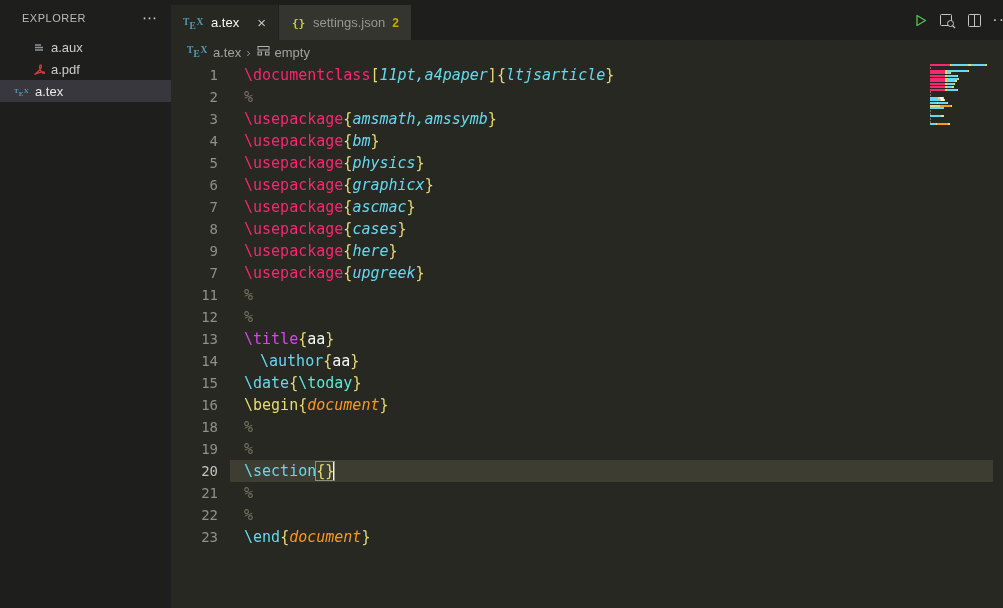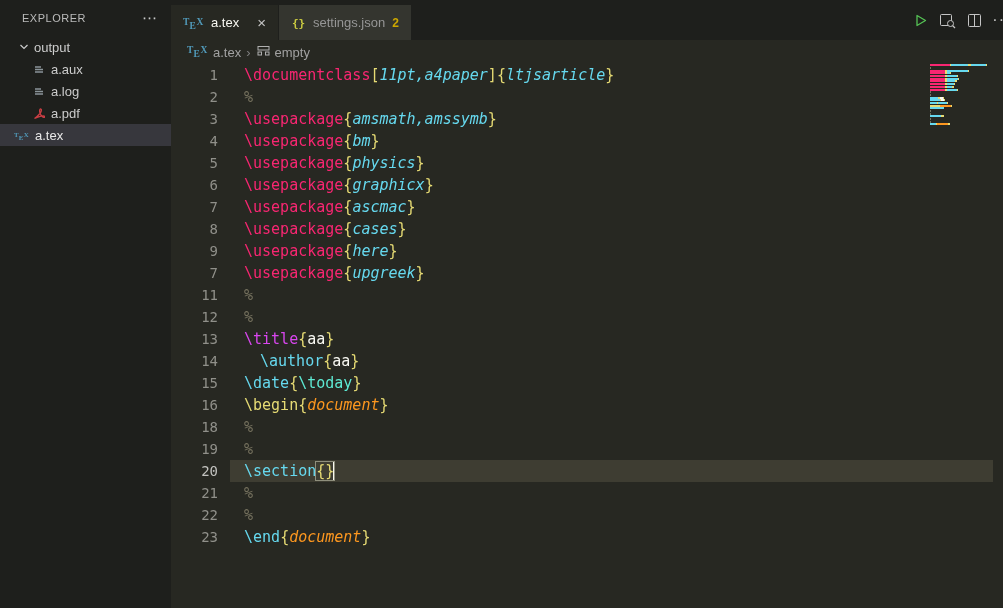--- a/index.html
+++ b/index.html
@@ -66,41 +66,27 @@
 <body>
 
 <div class="app">
 
   <div class="sidebar">
     <div class="sb-header">
       <span class="sb-title">EXPLORER</span>
       <span class="sb-more">⋯</span>
     </div>
     <div id="tree">
-        <div class="tree-row ind-1f">
-          <span class="chev"><svg width="16" height="16" viewBox="0 0 16 16" xmlns="http://www.w3.org/2000/svg">
-              <path d="M4.5 6 8 9.5 11.5 6" stroke="#cccccc" stroke-width="1.2" fill="none"></path>
-            </svg></span>
-          <span>output</span>
-        </div>
         <div class="tree-row ind-2">
           <span class="ficon">
             <svg width="13" height="13" viewBox="0 0 13 13" xmlns="http://www.w3.org/2000/svg">
               <path d="M3 4h6 M3 6.5h8 M3 9h8" stroke="#8a9499" stroke-width="1.4" fill="none"></path>
             </svg>
           </span>
           <span>a.aux</span>
-        </div>
-        <div class="tree-row ind-2">
-          <span class="ficon">
-            <svg width="13" height="13" viewBox="0 0 13 13" xmlns="http://www.w3.org/2000/svg">
-              <path d="M3 4h6 M3 6.5h8 M3 9h8" stroke="#8a9499" stroke-width="1.4" fill="none"></path>
-            </svg>
-          </span>
-          <span>a.log</span>
         </div>
         <div class="tree-row ind-2">
           <span class="ficon">
             <svg width="13" height="13" viewBox="0 0 13 13" xmlns="http://www.w3.org/2000/svg">
               <path d="M2.5 11.5 C5.5 9.5 10.5 4.5 9.2 2.3 C7.8 0.6 6.6 4.8 9 8.2 C10.8 10.8 13.2 11 12.7 9.4 C12.2 8 6.8 9.3 2.5 11.5 Z" stroke="#cc3e44" stroke-width="1.3" fill="none"></path>
             </svg>
           </span>
           <span>a.pdf</span>
         </div>
         <div class="tree-row ind-1 selected">

